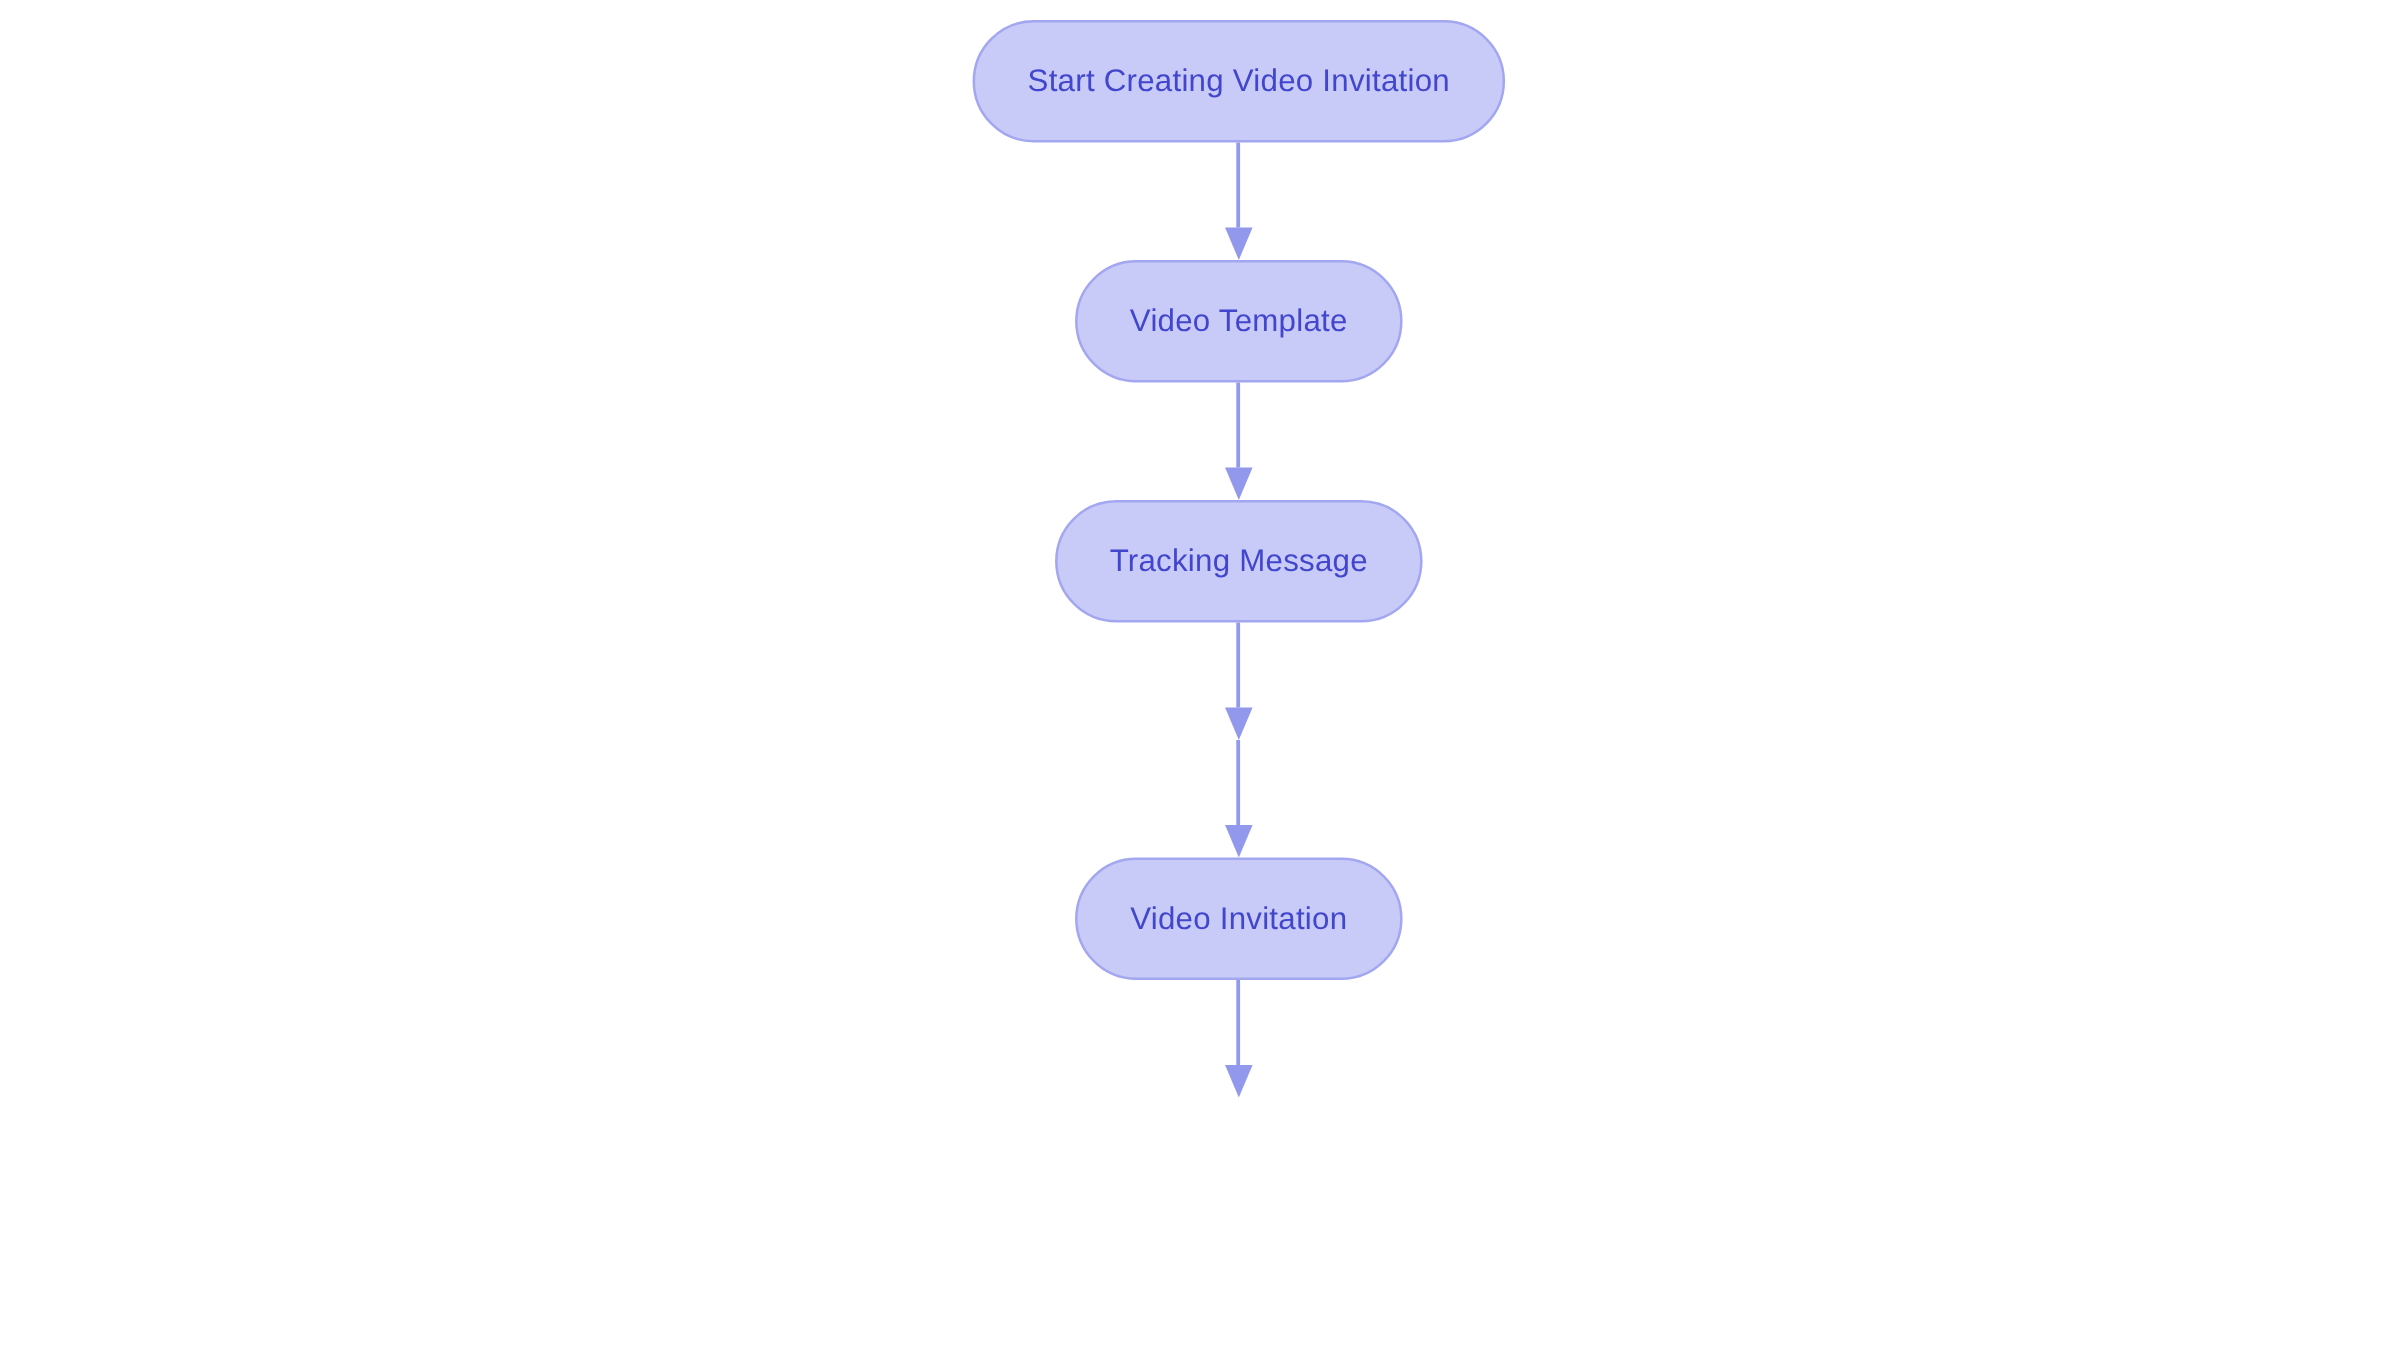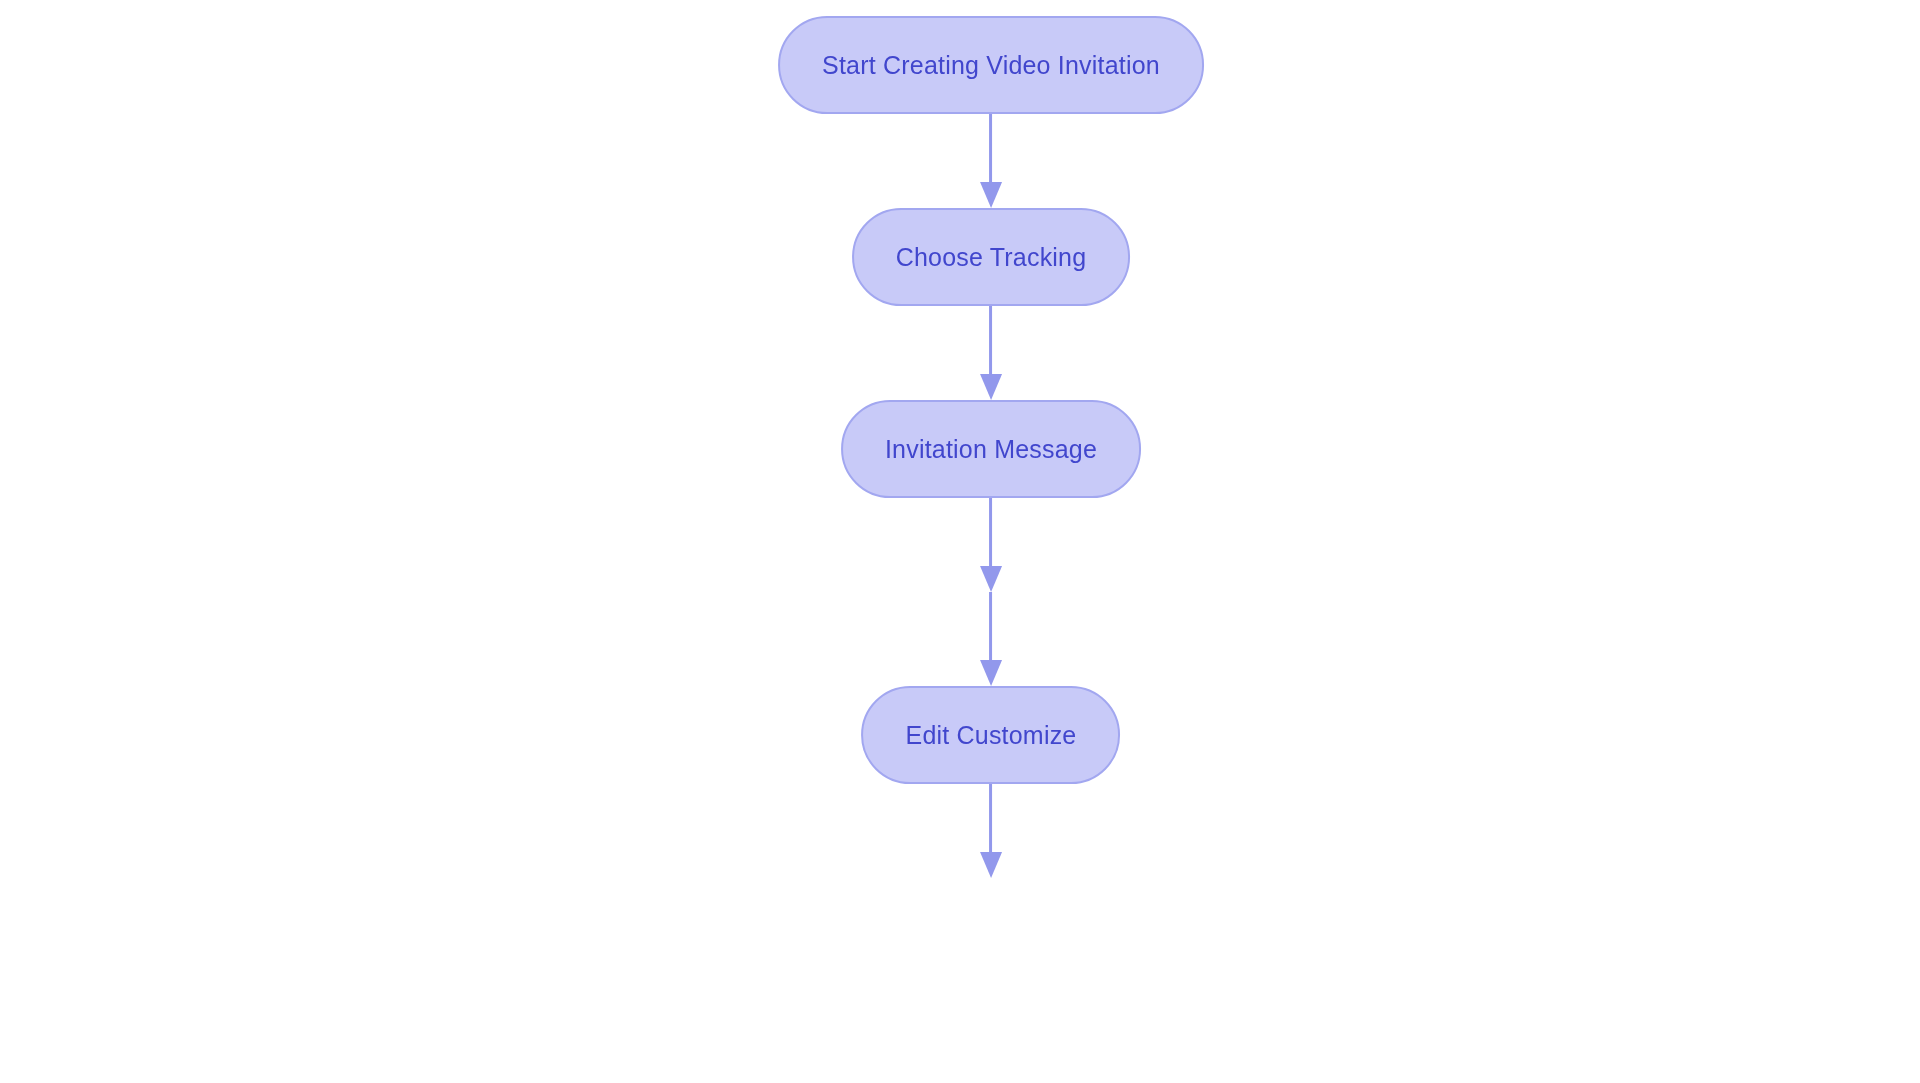--- a/index.html
+++ b/index.html
@@ -77,45 +77,45 @@
   <div class="node">
     <span class="node-label">Start Creating Video Invitation</span>
   </div>
 
   <div class="arrow">
     <div class="arrow-line"></div>
     <div class="arrow-head"></div>
   </div>
 
   <div class="node">
-    <span class="node-label">Choose Tracking</span>
+    <span class="node-label">Video Template</span>
   </div>
 
   <div class="arrow">
     <div class="arrow-line"></div>
     <div class="arrow-head"></div>
   </div>
 
   <div class="node">
-    <span class="node-label">Invitation Message</span>
+    <span class="node-label">Tracking Message</span>
   </div>
 
   <div class="arrow">
     <div class="arrow-line"></div>
     <div class="arrow-head"></div>
   </div>
 
 
   <div class="arrow">
     <div class="arrow-line"></div>
     <div class="arrow-head"></div>
   </div>
 
   <div class="node">
-    <span class="node-label">Edit Customize</span>
+    <span class="node-label">Video Invitation</span>
   </div>
 
   <div class="arrow">
     <div class="arrow-line"></div>
     <div class="arrow-head"></div>
   </div>
 
 </div>
 </div>
 

